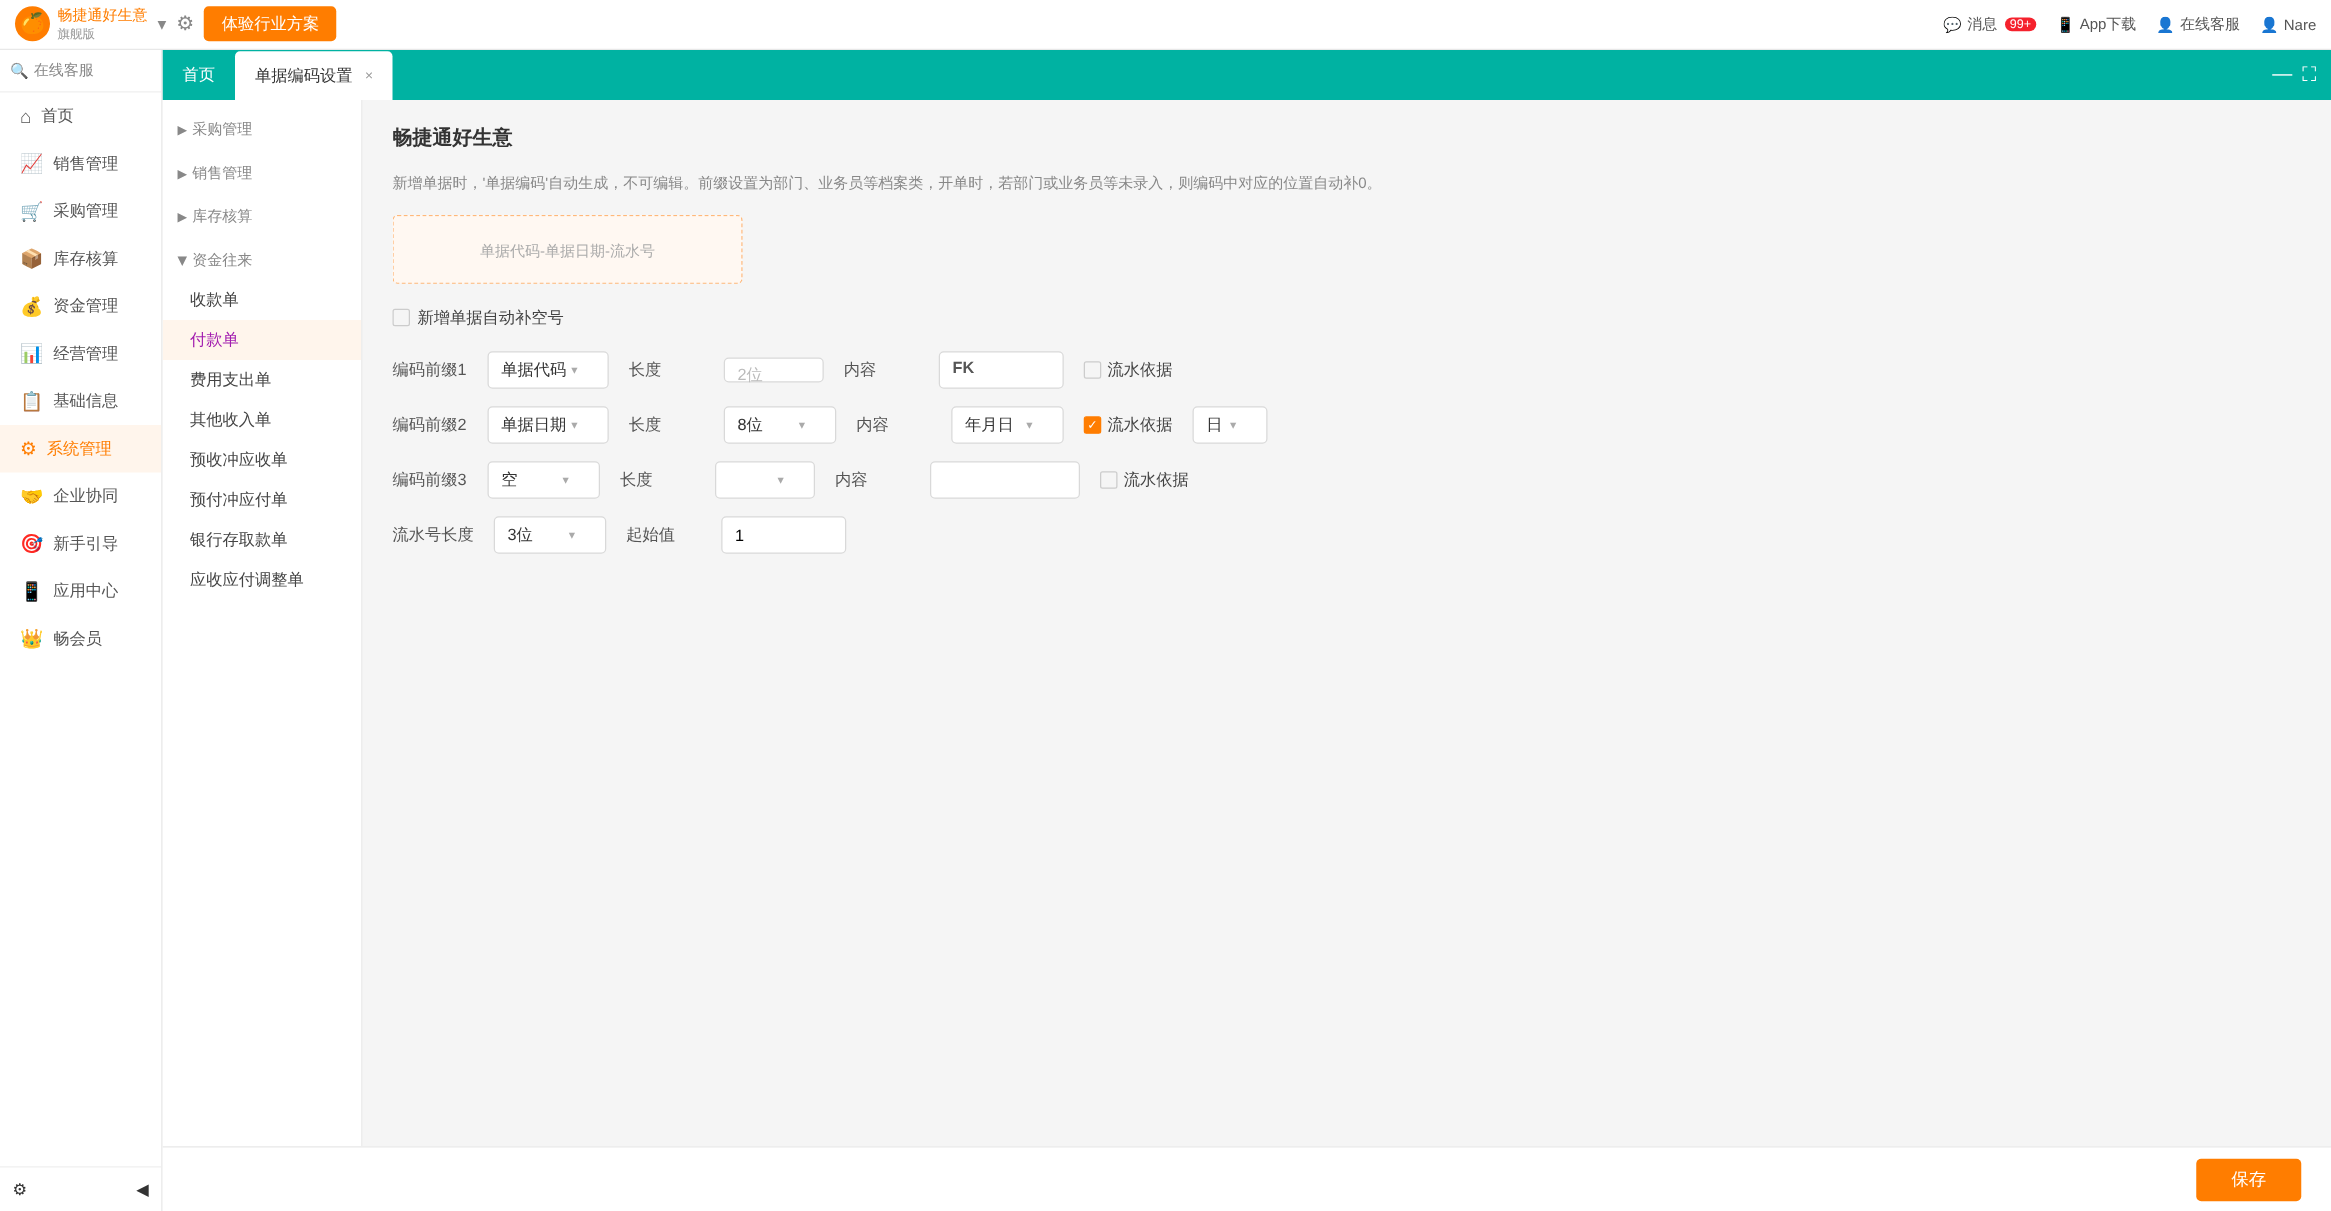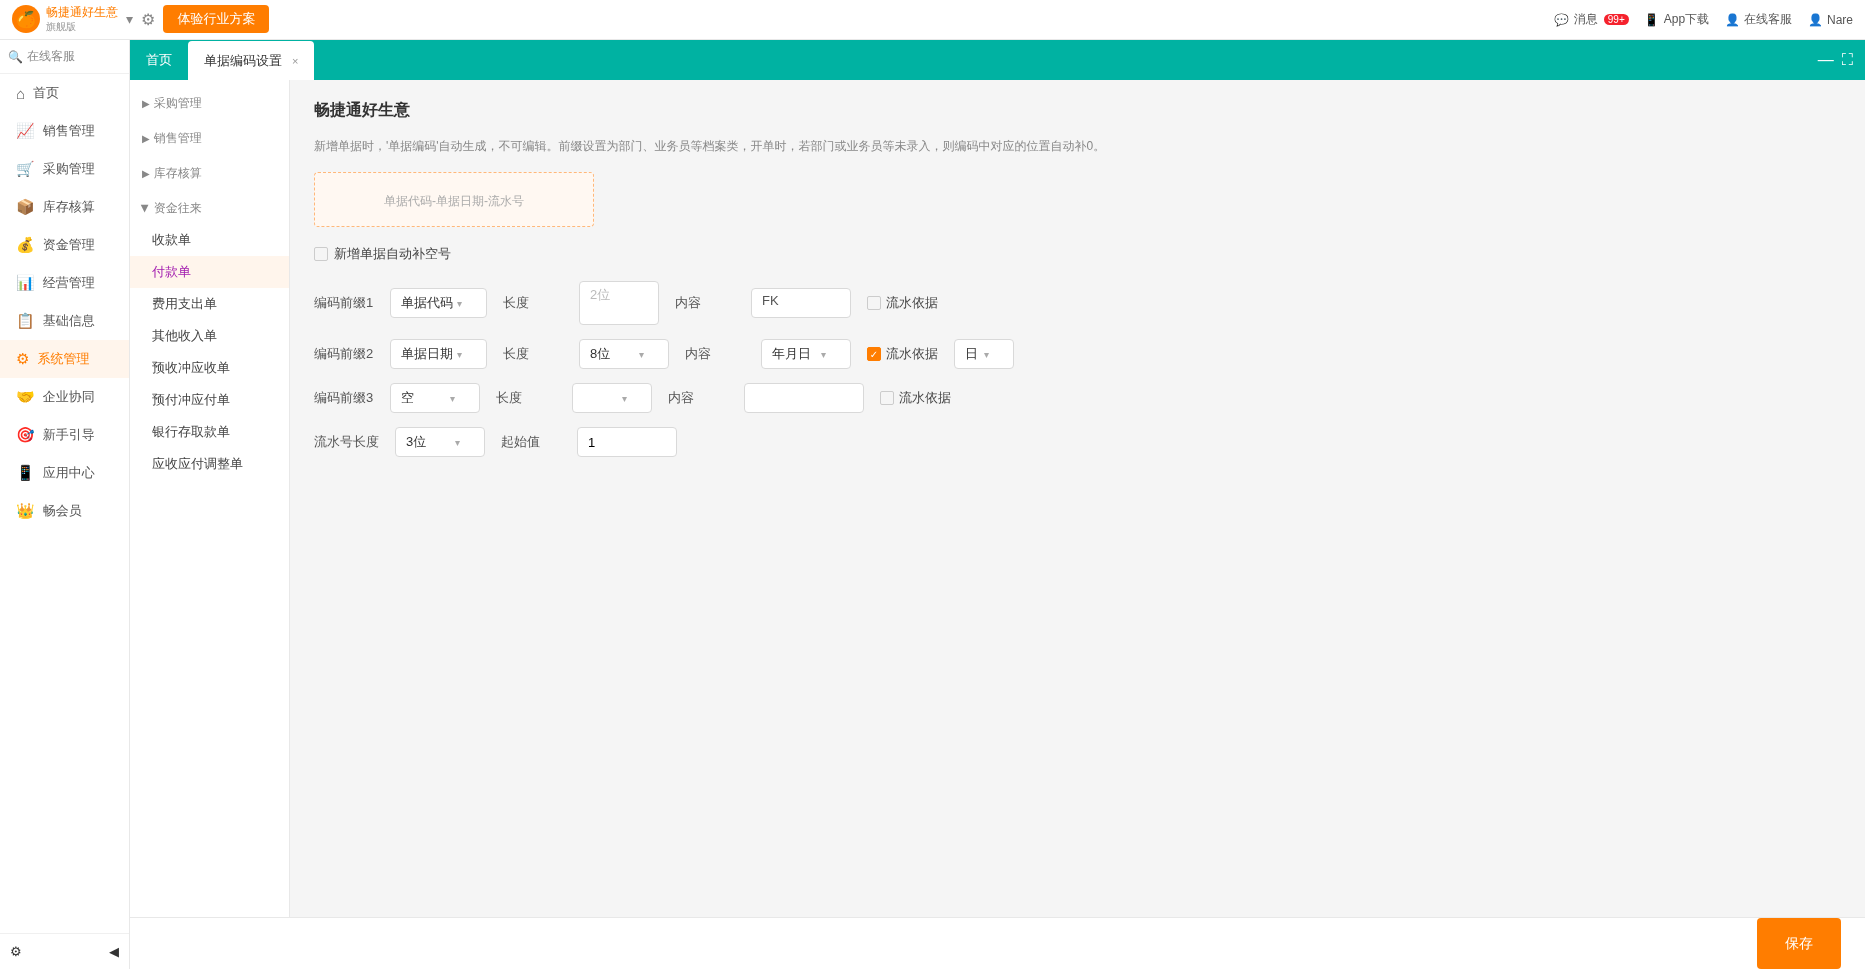--- a/index.html
+++ b/index.html
@@ -73,35 +73,35 @@
     
     .auto-fill-row { display: flex; align-items: center; gap: 6px; margin-bottom: 18px; font-size: 13px; color: #444; }
     .cb-box { width: 14px; height: 14px; border: 1.5px solid #ccc; border-radius: 2px; display: inline-block; cursor: pointer; }
 
     
     .settings-grid { display: flex; flex-direction: column; gap: 14px; justify-content: center; }
     .settings-row { display: flex; align-items: center; gap: 16px; flex-wrap: wrap; }
     .field-label { font-size: 13px; color: #555; white-space: nowrap; min-width: 60px; }
     .select-box { border: 1px solid #d9d9d9; border-radius: 4px; padding: 4px 24px 4px 10px; font-size: 13px; background: #fff; cursor: pointer; position: relative; display: inline-flex; align-items: center; gap: 4px; height: 30px; min-width: 90px; }
     .select-box .arrow { margin-left: auto; color: #aaa; font-size: 10px; }
-    .input-box { border: 1px solid #d9d9d9; border-radius: 4px; padding: 4px 10px; font-size: 13px; background: #fff; height: 44px; min-width: 80px; color: #bbb; }
-    .content-box { border: 1px solid #d9d9d9; border-radius: 4px; padding: 4px 10px; font-size: 13px; background: #fff; height: 30px; min-width: 100px; color: #555; }
+    .input-box { border: 1px solid #d9d9d9; border-radius: 4px; padding: 4px 10px; font-size: 13px; background: #fff; height: 20px; min-width: 80px; color: #bbb; }
+    .content-box { border: 1px solid #d9d9d9; border-radius: 4px; padding: 4px 10px; font-size: 13px; background: #fff; height: 30px; min-width: 100px; color: #555; font-weight: bold; }
     .stream-cb { display: flex; align-items: center; gap: 5px; font-size: 13px; color: #444; cursor: pointer; }
     .stream-cb-box { width: 14px; height: 14px; border: 1.5px solid #ccc; border-radius: 2px; display: inline-flex; align-items: center; justify-content: center; cursor: pointer; }
     .stream-cb-box.checked { background: #ff7d00; border-color: #ff7d00; color: #fff; font-size: 10px; }
     .serial-input { border: 1px solid #d9d9d9; border-radius: 4px; padding: 4px 10px; font-size: 13px; background: #fff; height: 30px; width: 120px; }
     .sep-label { font-size: 13px; color: #555; }
     .sep-options { display: flex; align-items: center; gap: 12px; }
     .sep-radio { display: flex; align-items: center; gap: 4px; cursor: pointer; font-size: 13px; }
     .sep-radio-dot { width: 14px; height: 14px; border-radius: 50%; border: 2px solid #ccc; display: flex; align-items: center; justify-content: center; }
     .sep-radio-dot.checked { border-color: #ff7d00; }
     .sep-radio-dot.checked::after { content: ''; width: 6px; height: 6px; background: #ff7d00; border-radius: 50%; }
 
     
-    .footer { height: 52px; background: #fff; border-top: 1px solid #e8e8e8; display: flex; justify-content: flex-end; padding: 0 24px; flex-shrink: 0; }
+    .footer { height: 52px; background: #fff; border-top: 1px solid #e8e8e8; display: flex; align-items: center; justify-content: flex-end; padding: 0 24px; flex-shrink: 0; }
     .save-btn { background: #ff7d00; color: #fff; border: none; border-radius: 4px; padding: 8px 28px; font-size: 14px; cursor: pointer; }
 
     .gear-icon { font-size: 16px; color: #888; cursor: pointer; }
     .arrow-icon { font-size: 14px; color: #888; cursor: pointer; }
   </style>
 </head>
 <body>
 
 <div class="topbar">
   <div class="topbar-left">

